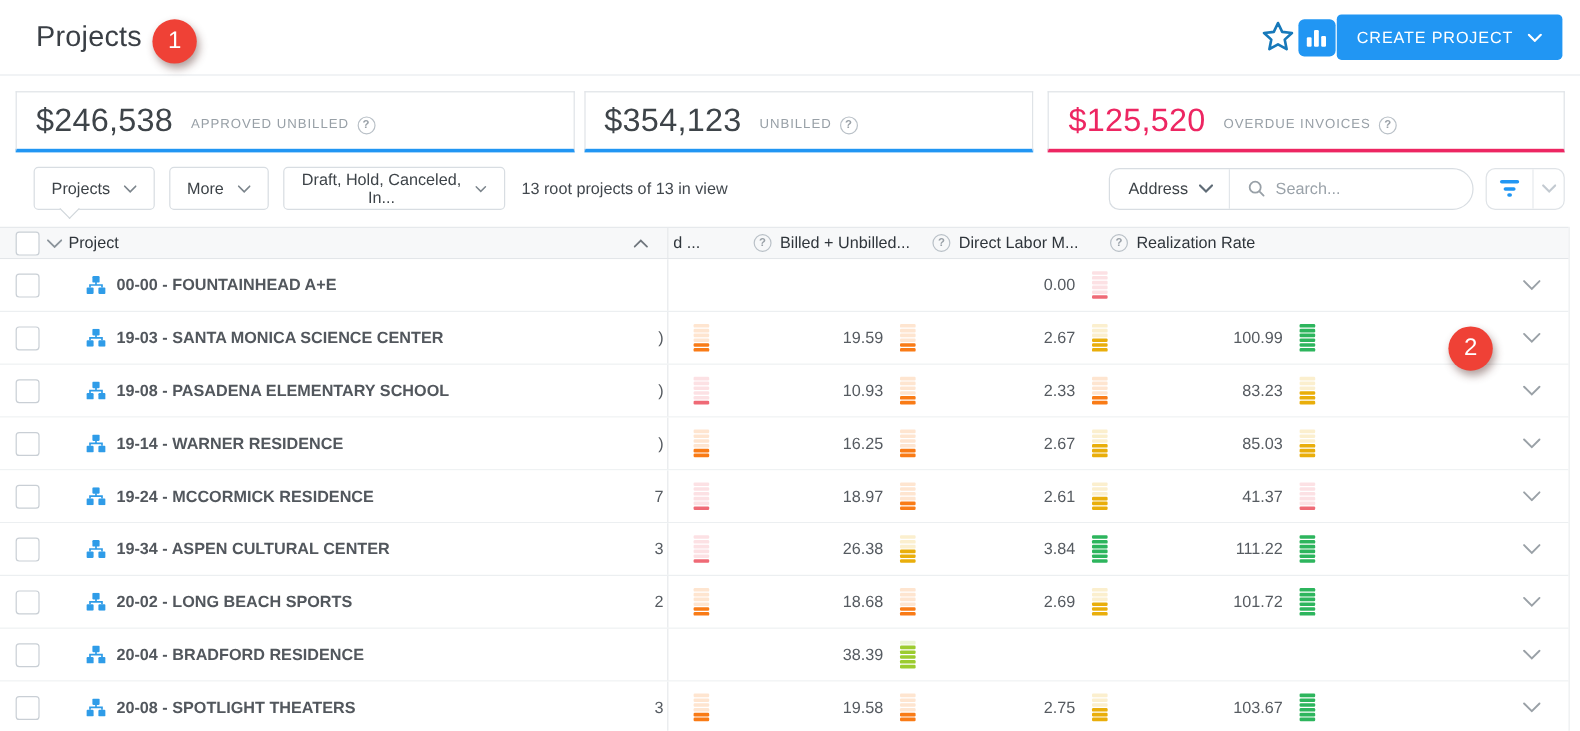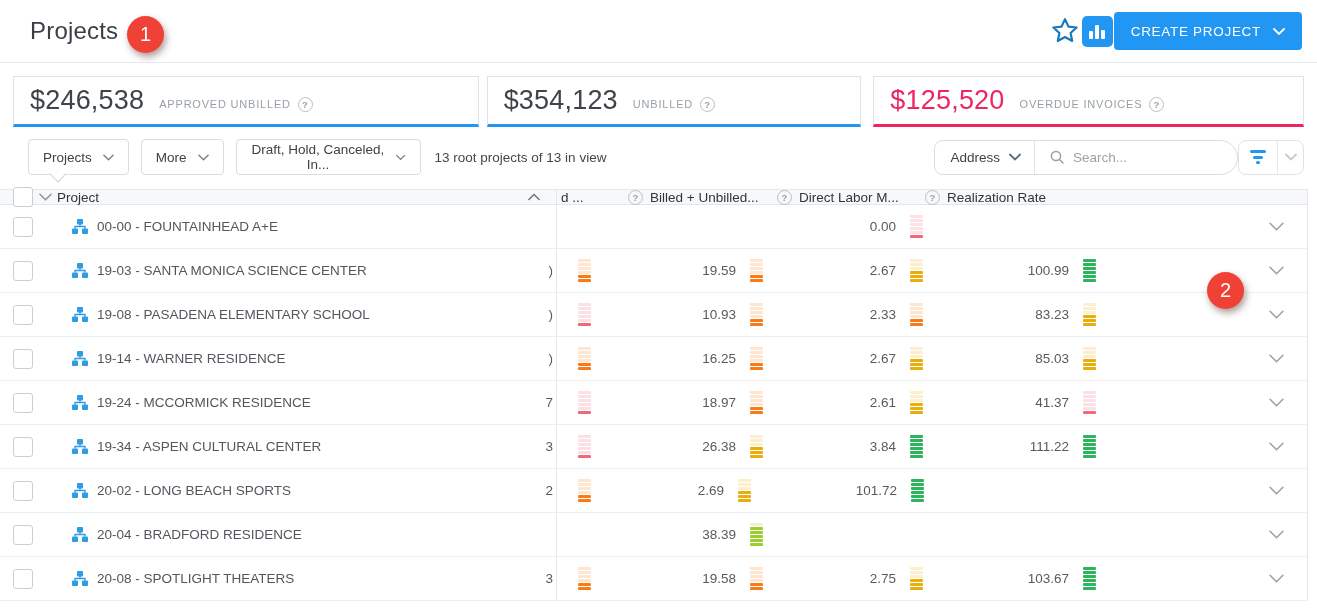--- a/index.html
+++ b/index.html
@@ -35,51 +35,51 @@
   .help-icon { width:15px; height:15px; border:1.2px solid #b9c0c7; border-radius:50%; color:#9aa1a8;
     font-size:9.5px; display:inline-flex; align-items:center; justify-content:center; font-weight:700; flex:none; }
 
   
   .toolbar { display:flex; align-items:center; margin-top:12px; padding:0 13px 0 28px; height:36px; }
   .tbtn { height:36px; background:#fff; border:1px solid #d8dde2; border-radius:4px; font-family:inherit;
     font-size:13.5px; color:#3d4348; display:inline-flex; align-items:center; gap:11px; padding:0 14px; cursor:pointer; }
   .tbtn + .tbtn { margin-left:12px; }
   .status-select { margin-left:15px; width:185px; justify-content:space-between; }
   .count-text { margin-left:14px; font-size:13.5px; color:#42484e; }
-  .toolbar-right { margin-left:auto; display:flex; align-items:center; }
+  .toolbar-right { margin-left:auto; display:flex; align-items:center; gap:10px; }
   .search-group { height:35px; background:#fff; border:1px solid #d8dde2; border-radius:9px 18px 18px 9px;
     display:flex; align-items:stretch; }
   .address-seg { display:flex; align-items:center; gap:9px; padding:0 13px 0 15px;
     border-right:1px solid #e2e6ea; font-size:13.5px; color:#3d4348; cursor:pointer; }
   .search-seg { display:flex; align-items:center; gap:8px; padding:0 14px; }
   .search-seg input { border:none; outline:none; width:150px; font-family:inherit; font-size:13.5px; color:#3d4348; }
   .search-seg input::placeholder { color:#9aa2a9; }
   .filter-group { height:35px; background:#fff; border:1px solid #dfe3e7; border-radius:8px;
     display:flex; align-items:stretch; overflow:hidden; }
   .filter-seg { width:39px; display:flex; align-items:center; justify-content:center;
     border-right:1px solid #e6eaed; cursor:pointer; }
   .filter-icon { display:flex; flex-direction:column; align-items:center; gap:2.5px; }
   .filter-icon i { display:block; height:3px; border-radius:1.5px; background:#2196f3; }
   .filter-icon i:nth-child(1){ width:16px; } .filter-icon i:nth-child(2){ width:10px; } .filter-icon i:nth-child(3){ width:4px; }
   .filter-caret-seg { width:25px; display:flex; align-items:center; justify-content:center; cursor:pointer; }
   .actions-notch { position:absolute; left:52px; top:168px; width:12px; height:12px; background:#fff;
     border-right:1px solid #cfd5da; border-bottom:1px solid #cfd5da; transform:rotate(45deg); }
 
   
   .table { margin-top:14px; width:1308px; border-right:1px solid #e6e9ec; }
-  .thead { height:16px; background:#f7f8f9; border-top:1px solid #e6e9ec; border-bottom:1px solid #e3e6e9;
+  .thead { height:27px; background:#f7f8f9; border-top:1px solid #e6e9ec; border-bottom:1px solid #e3e6e9;
     display:flex; align-items:center; font-size:13.5px; color:#2f353b; }
   .trow { height:44px; background:#fff; border-bottom:1px solid #eceff1; display:flex; align-items:center;
     font-size:13.5px; color:#565b61; }
   .c-check { width:56px; flex:none; display:flex; align-items:center; gap:6px; padding-left:13px; }
   .checkbox { width:20px; height:20px; border:1px solid #c9cfd5; border-radius:3px; background:#fff; flex:none; cursor:pointer; }
   .c-project { width:487px; flex:none; display:flex; align-items:center; gap:9px; padding-left:16px; height:100%; }
   .thead .c-project { padding-left:1px; }
   .thead .c-project .sort-caret { margin-left:auto; margin-right:3px; display:flex; }
-  .p-name { color:#52575d; cursor:pointer; white-space:nowrap; }
+  .p-name { color:#52575d; cursor:pointer; white-space:nowrap;font-weight:bold; }
   .c-frag { width:14px; flex:none; height:100%; border-right:1px solid #e6e9ec; display:flex;
     align-items:center; justify-content:flex-end; padding-right:3px; overflow:hidden; color:#565b61; }
   .c-g1 { width:46px; flex:none; display:flex; align-items:center; padding-left:21px; }
   .thead .c-g1 { padding-left:4px; width:46px; color:#2f353b; }
   .c-billed { width:172px; flex:none; display:flex; align-items:center; justify-content:flex-end; gap:14px; padding-right:12px; }
   .c-dl { width:150px; flex:none; display:flex; align-items:center; justify-content:flex-end; gap:14px; padding-right:2px; }
   .c-rr { width:185px; flex:none; display:flex; align-items:center; justify-content:flex-end; gap:14px; padding-right:14px; }
   .thead .c-billed { justify-content:flex-start; gap:7px; padding-left:25px; }
   .thead .c-dl { justify-content:flex-start; gap:7px; padding-left:2px; }
   .thead .c-rr { justify-content:flex-start; gap:7px; padding-left:0; }
@@ -627,20 +627,31 @@
     <span class="c-g1">
             <span class="gauge">
               <i style="background: rgb(249, 123, 22);"></i>
               <i style="background: rgb(249, 123, 22);"></i>
               <i style="background: rgb(249, 123, 22); opacity: 0.2;"></i>
               <i style="background: rgb(249, 123, 22); opacity: 0.2;"></i>
               <i style="background: rgb(249, 123, 22); opacity: 0.2;"></i>
               <i style="background: rgb(249, 123, 22); opacity: 0.2;"></i>
             </span>
           </span>
+    <span class="c-billed">
+      <span class="num billed-num">18.68</span>
+      <span class="gauge">
+              <i style="background: rgb(249, 123, 22);"></i>
+              <i style="background: rgb(249, 123, 22);"></i>
+              <i style="background: rgb(249, 123, 22); opacity: 0.2;"></i>
+              <i style="background: rgb(249, 123, 22); opacity: 0.2;"></i>
+              <i style="background: rgb(249, 123, 22); opacity: 0.2;"></i>
+              <i style="background: rgb(249, 123, 22); opacity: 0.2;"></i>
+            </span>
+    </span>
     <span class="c-dl">
       <span class="num dl-num">2.69</span>
       <span class="gauge">
               <i style="background: rgb(233, 174, 11);"></i>
               <i style="background: rgb(233, 174, 11);"></i>
               <i style="background: rgb(233, 174, 11);"></i>
               <i style="background: rgb(233, 174, 11); opacity: 0.2;"></i>
               <i style="background: rgb(233, 174, 11); opacity: 0.2;"></i>
               <i style="background: rgb(233, 174, 11); opacity: 0.2;"></i>
             </span>

